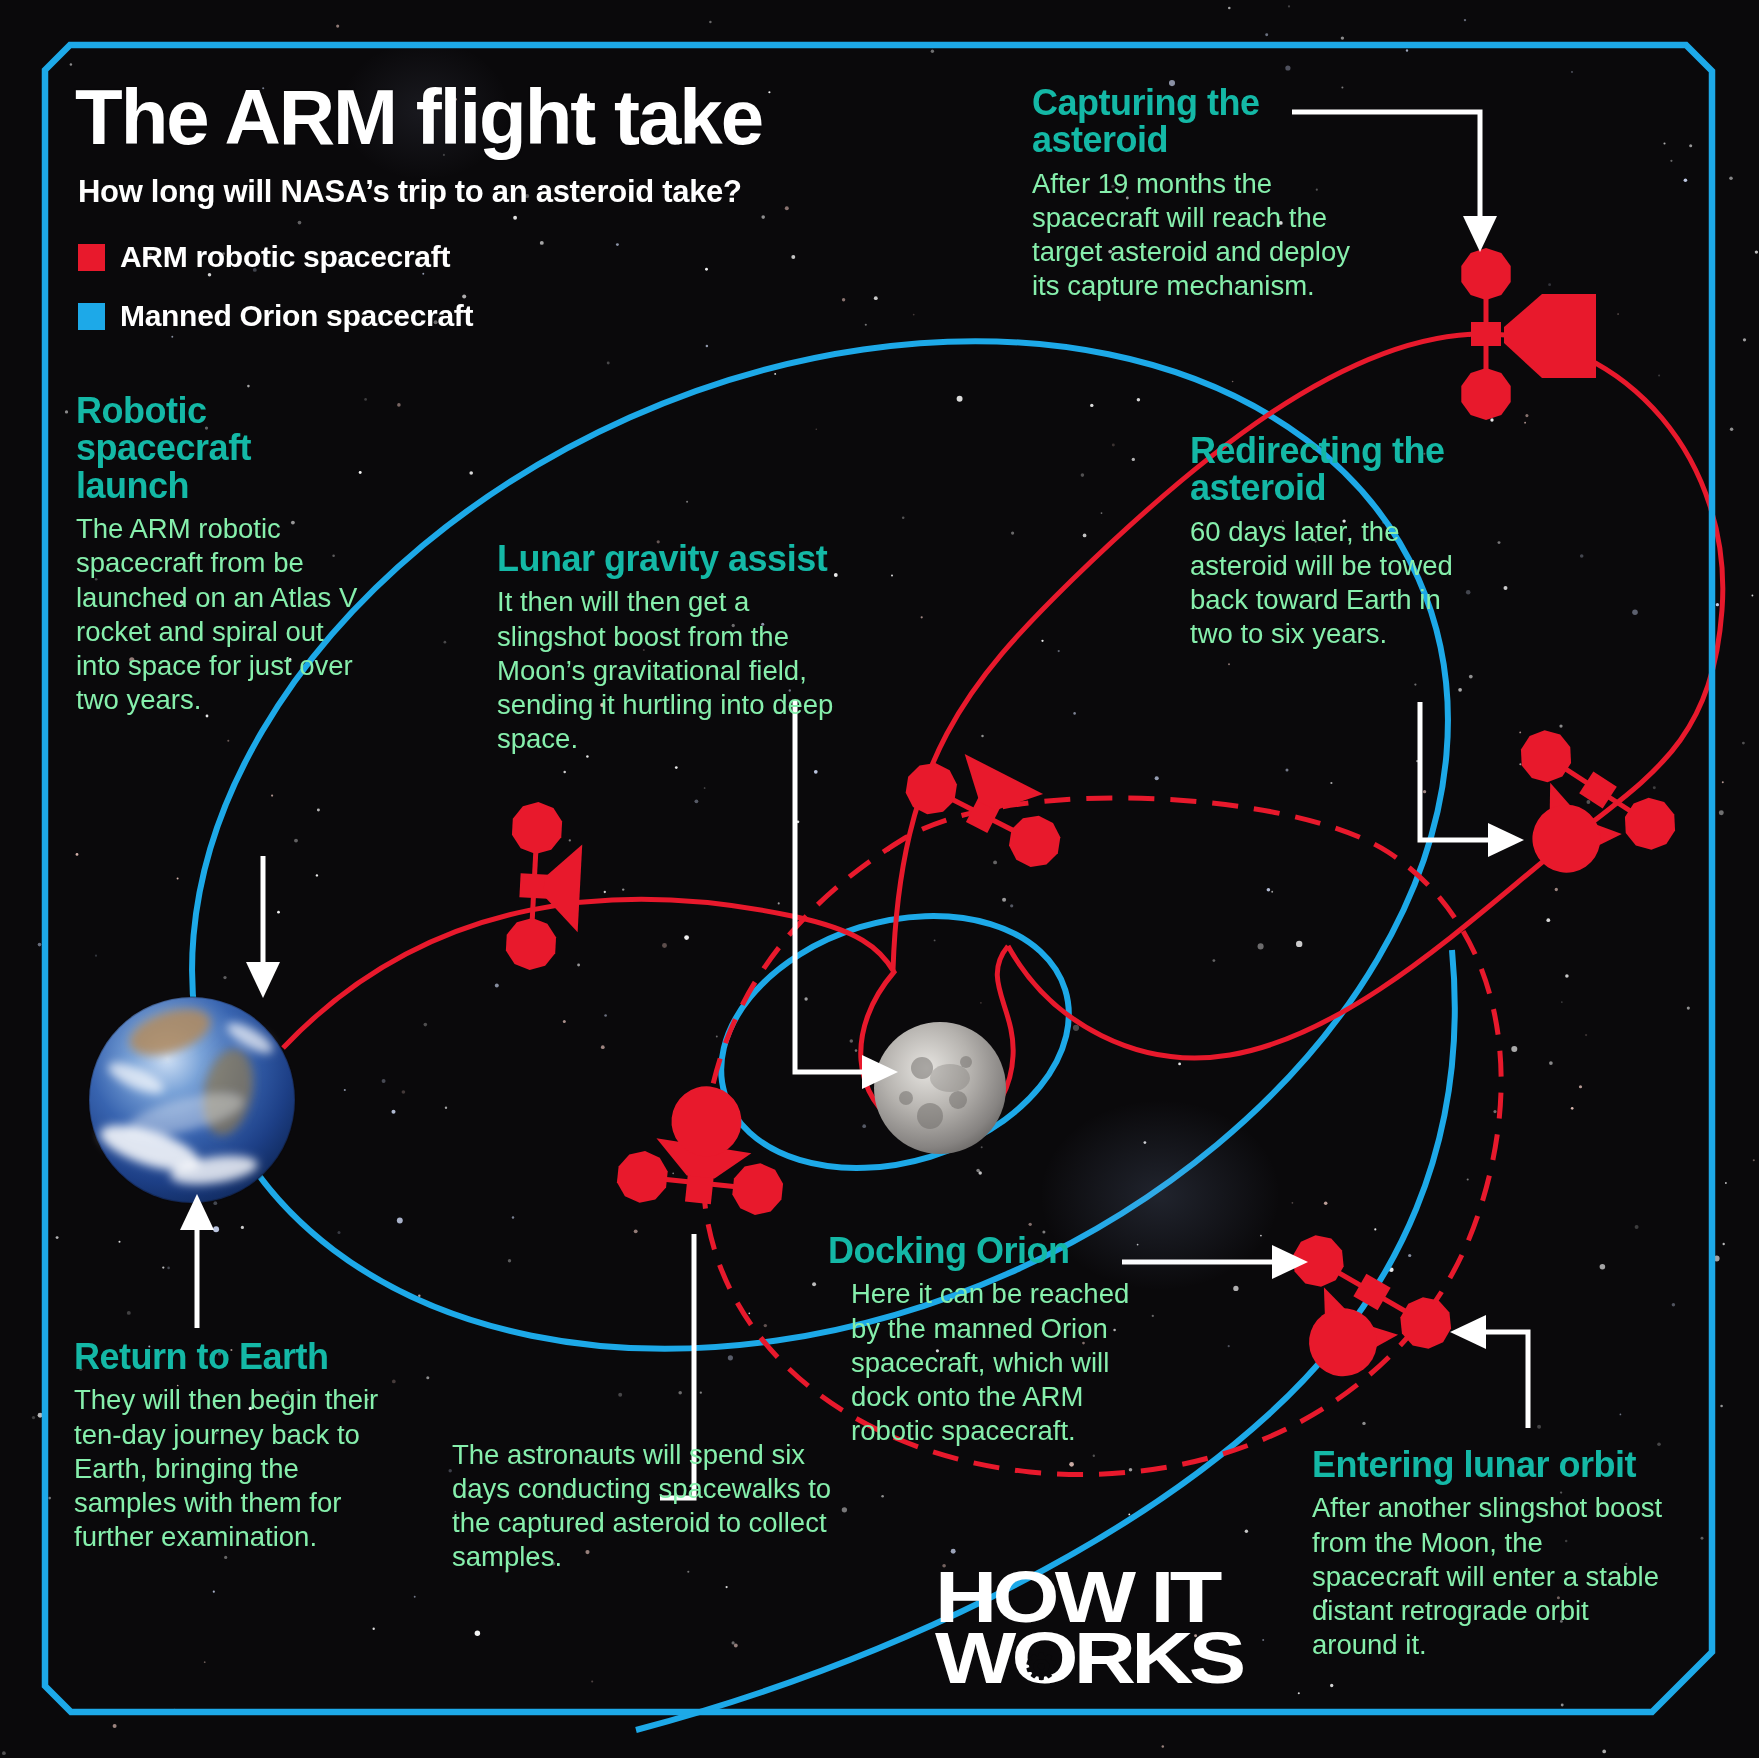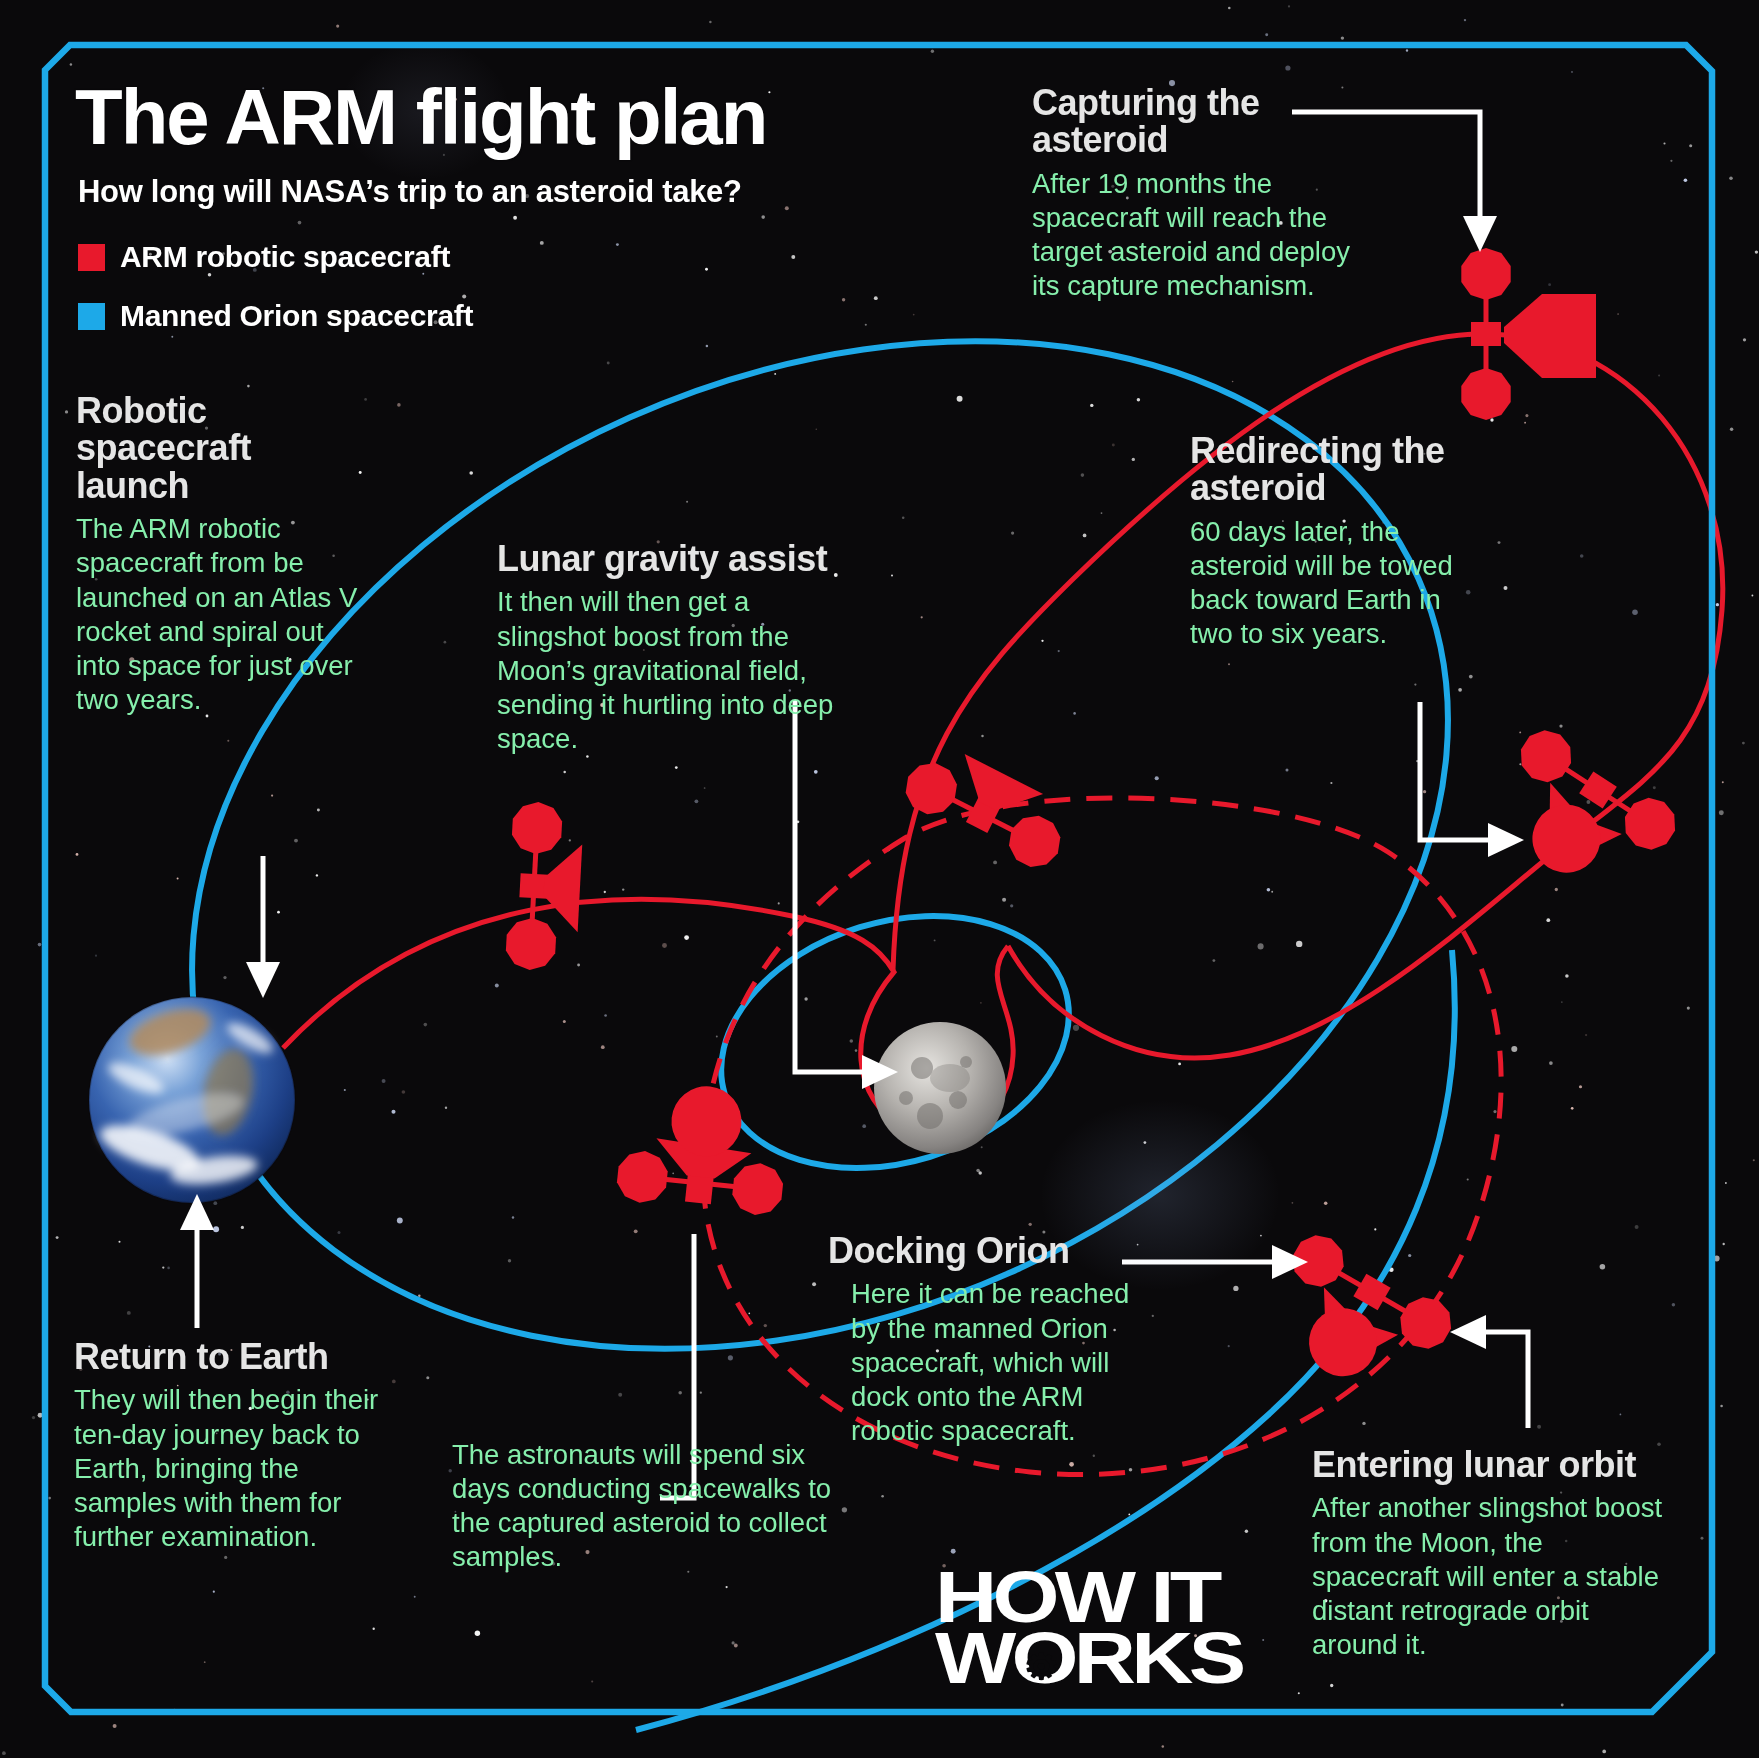--- a/index.html
+++ b/index.html
@@ -17,21 +17,21 @@
   }
   .subtitle{font-size:31px;font-weight:bold;letter-spacing:-.3px;}
   .legend{display:flex;flex-direction:column;gap:25px;}
   .legend-row{display:flex;align-items:center;gap:15px;}
   .swatch{width:27px;height:27px;display:inline-block;flex:0 0 auto;}
   .swatch-red{background:#e8192c;}
   .swatch-blue{background:#1da9e8;}
   .legend-label{font-size:30px;font-weight:bold;letter-spacing:-.3px;}
   .ann h3{
     margin:0 0 8px 0;font-size:36px;font-weight:bold;line-height:1.04;
-    letter-spacing:-.5px;color:#e5e5e5;
+    letter-spacing:-.5px;color:#14b8a6;
   }
   .ann p{
     margin:0;font-size:27.5px;line-height:1.24;font-weight:normal;color:#86efac;
   }
   .nowrap h3{white-space:nowrap;}
   .logo{
     position:absolute;left:935px;top:1566px;z-index:5;
     transform:scaleX(1.18);transform-origin:top left;
     font-weight:bold;line-height:.84;letter-spacing:-4px;font-size:73px;
     color:#fff;
@@ -516,21 +516,21 @@
       <polygon points="862,1055 862,1089 898,1072"></polygon>
       <polygon points="1463,216 1497,216 1480,252"></polygon>
       <polygon points="1488,823 1488,857 1524,840"></polygon>
       <polygon points="1272,1245 1272,1279 1308,1262"></polygon>
       <polygon points="1486,1315 1486,1349 1450,1332"></polygon>
     </g>
 
     <path d="M 70 45 L 1686 45 L 1712 71 L 1712 1652 L 1652 1712 L 71 1712 L 45 1686 L 45 70 Z" fill="none" stroke="#1da9e8" stroke-width="6.5"></path>
   </svg>
 
-  <div class="txt title" style="left:75px;top:78px;">The ARM flight plan</div>
+  <div class="txt title" style="left:75px;top:78px;">The ARM flight take</div>
 
   <div class="txt subtitle" style="left:78px;top:174px;">How long will NASA’s trip to an asteroid take?</div>
 
   <div class="txt legend" style="left:78px;top:240px;">
     <div class="legend-row">
       <span class="swatch swatch-red"></span>
       <span class="legend-label">ARM robotic spacecraft</span>
     </div>
     <div class="legend-row">
       <span class="swatch swatch-blue"></span>

